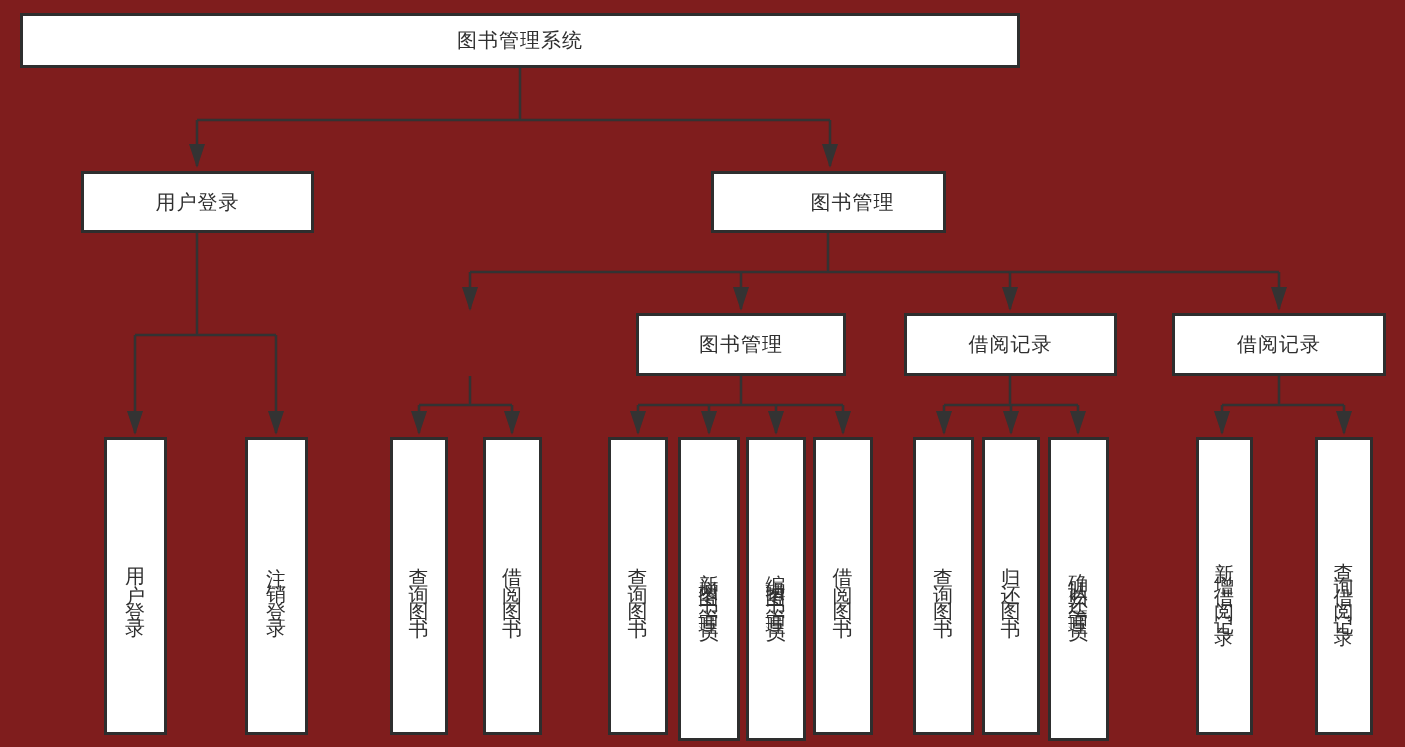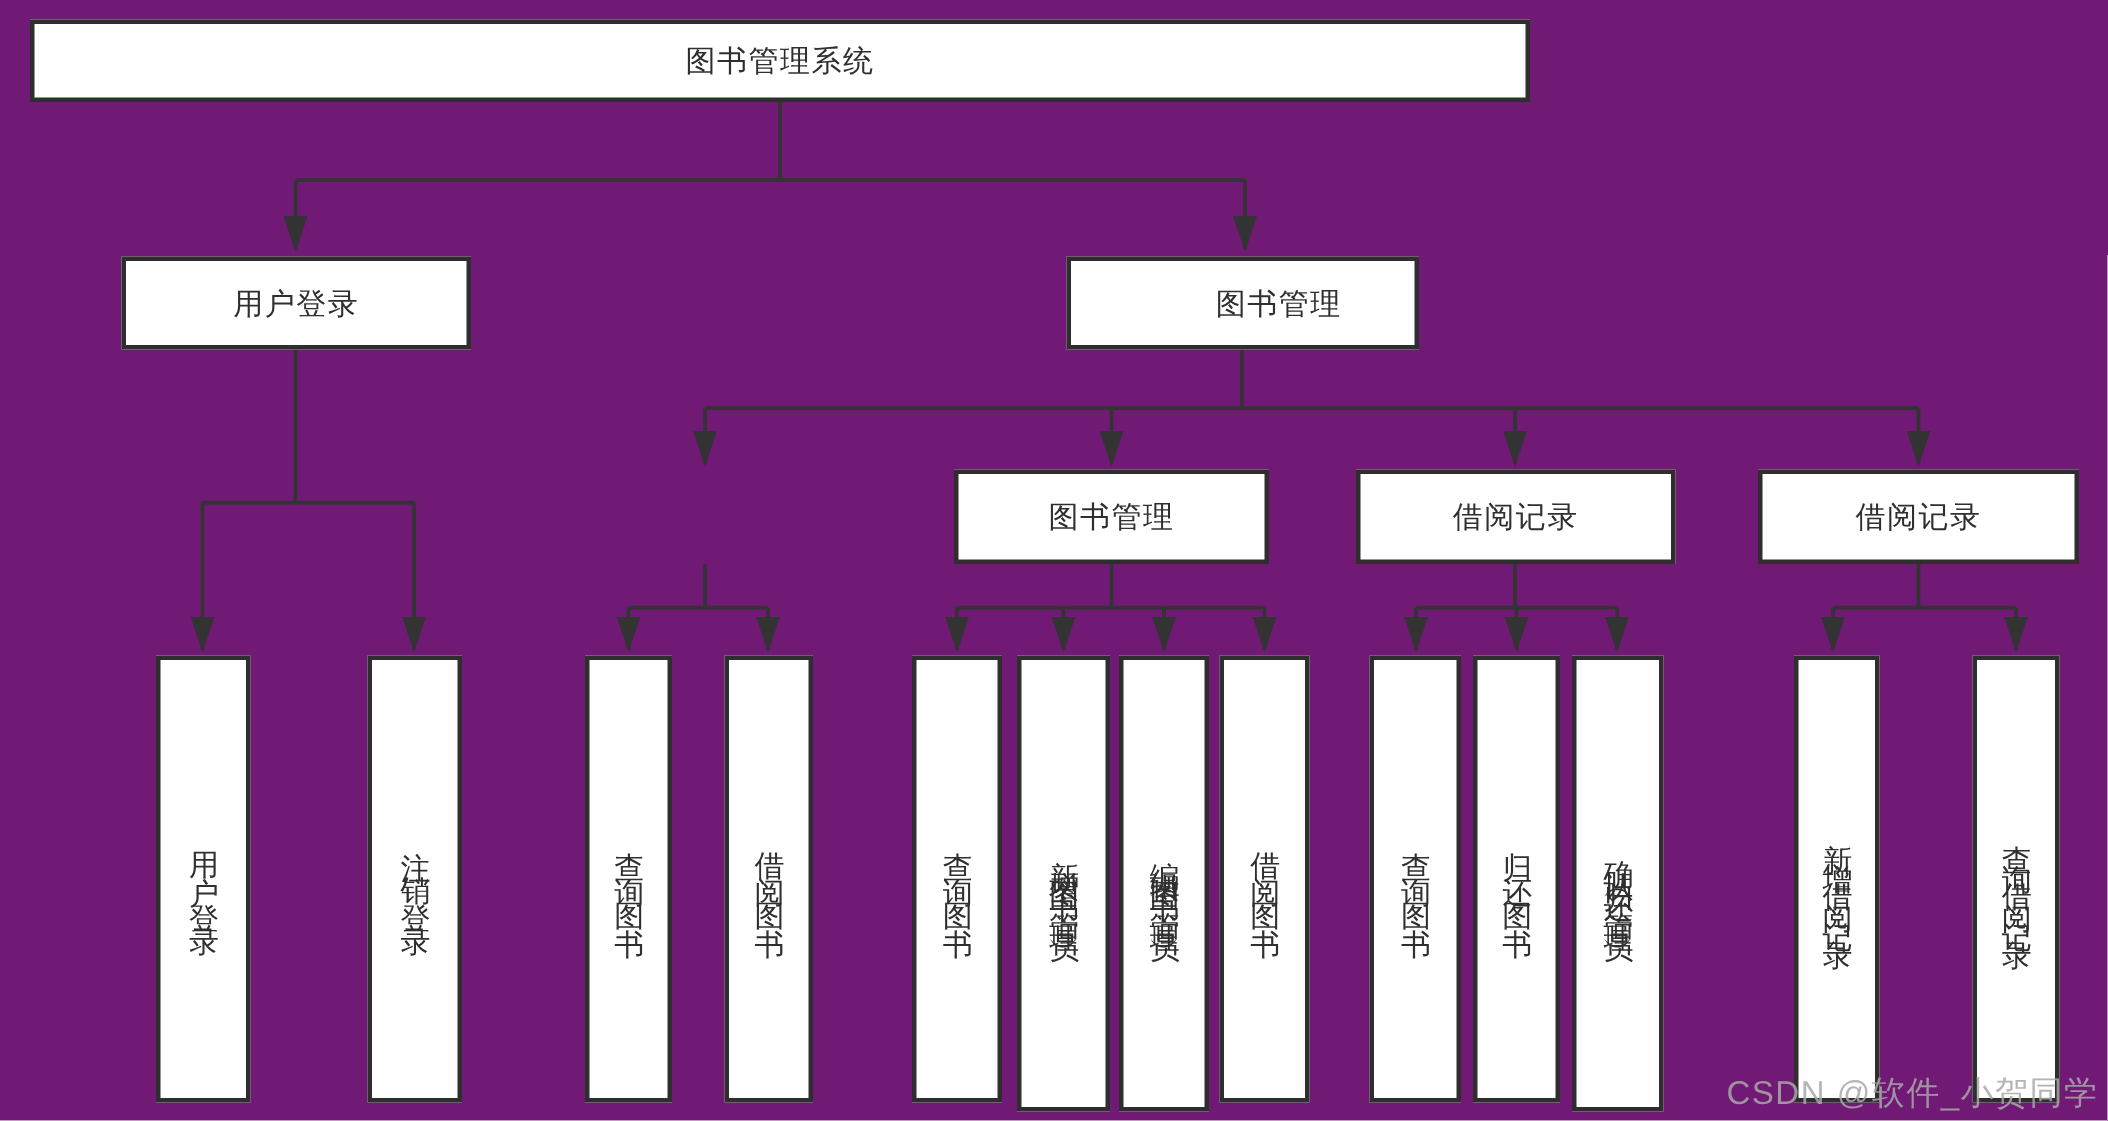--- a/index.html
+++ b/index.html
@@ -1,20 +1,20 @@
 <!DOCTYPE html>
 <html><head>
 <meta charset="utf-8">
 <style>
   html, body { margin: 0; padding: 0; background: #ffffff; }
   #stage {
     position: relative;
     width: 1405px;
     height: 747px;
-    background: #701a75;
+    background: #7f1d1d;
     font-family: "Liberation Sans", "DejaVu Sans", sans-serif;
     overflow: hidden;
   }
   #wires {
     position: absolute;
     left: 0; top: 0;
     width: 1405px; height: 747px;
   }
   .node {
     position: absolute;
@@ -182,15 +182,14 @@
     <span class="vlabel">确认归还（管理员）</span>
   </div>
 
   <div class="node leaf vs6 l-g5a">
     <span class="vlabel">新增借阅记录</span>
   </div>
   <div class="node leaf vs6 l-g5b">
     <span class="vlabel">查询借阅记录</span>
   </div>
 
-  <div class="watermark">CSDN @软件_小贺同学</div>
 
 </div>
 
 </body></html>

